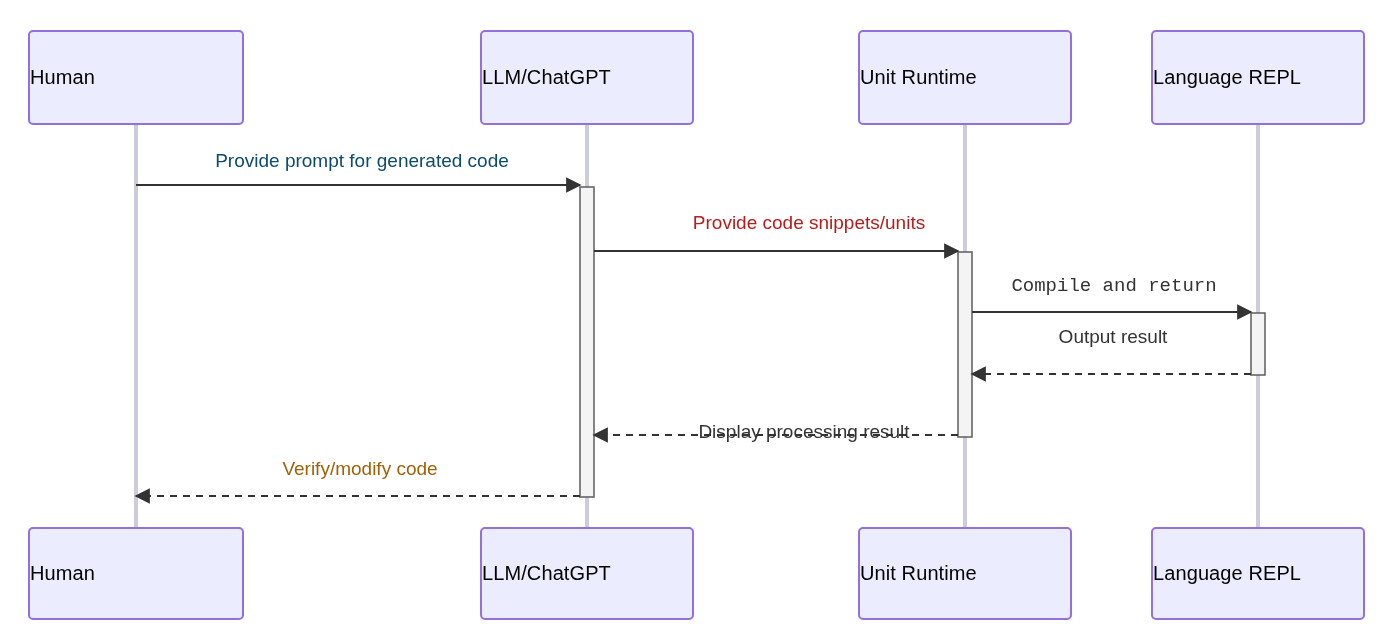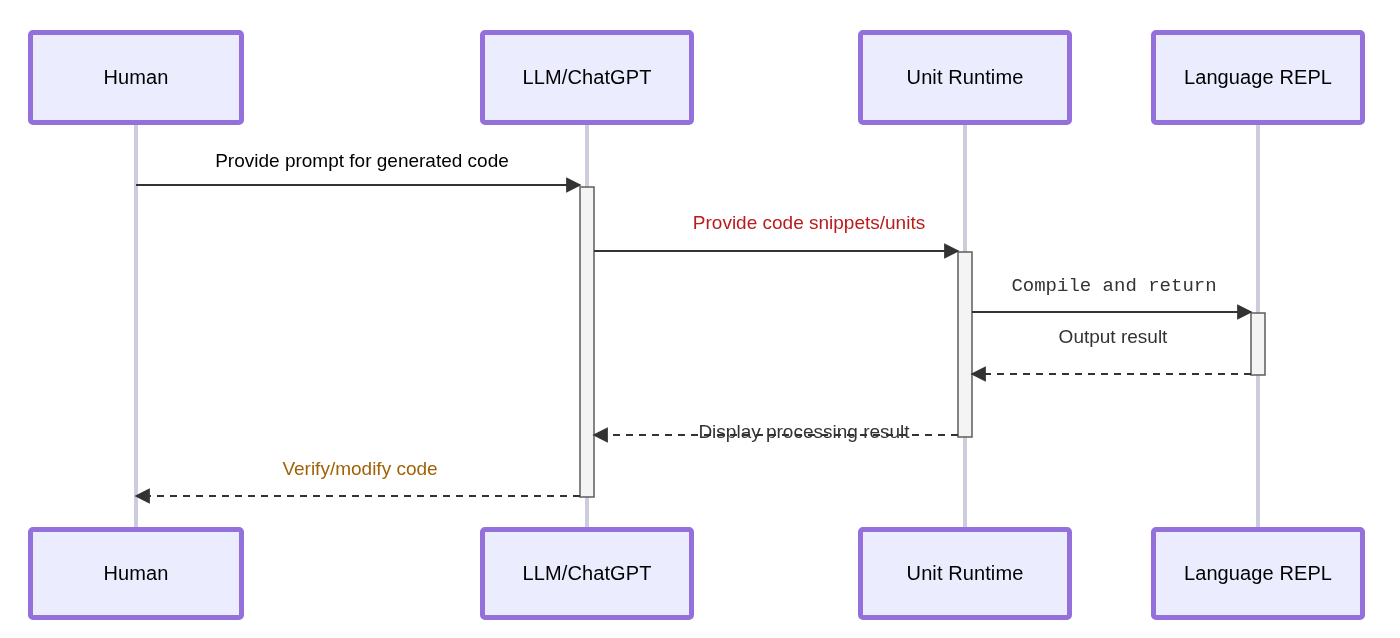--- a/index.html
+++ b/index.html
@@ -12,25 +12,24 @@
   #diagram-root {
     position: relative;
     width: 1400px; height: 638px;
     background: #ffffff;
   }
   #seq-svg { position: absolute; top: 0; left: 0; }
 
   .participant-box {
     position: absolute;
     background: #ECECFF;
-    border: 5px solid #1d4ed8;
+    border: 2px solid #1d4ed8;
     border-radius: 5px;
     display: flex;
     align-items: center;
-    justify-content: center;
   }
   .participant-label {
     font-size: 20px;
     color: #000000;
     font-family: "Liberation Sans", sans-serif;
     white-space: nowrap;
     letter-spacing: 0.1px;
   }
   .msg-label {
     position: absolute;
@@ -109,21 +108,21 @@
         <span class="participant-label">LLM/ChatGPT</span>
       </div>
       <div class="participant-box" style="left: 858px; top: 527px; width: 214px; height: 93px; background: rgb(236, 236, 255); border-color: rgb(147, 112, 219);">
         <span class="participant-label">Unit Runtime</span>
       </div>
       <div class="participant-box" style="left: 1151px; top: 527px; width: 214px; height: 93px; background: rgb(236, 236, 255); border-color: rgb(147, 112, 219);">
         <span class="participant-label">Language REPL</span>
       </div>
     </div>
   <div id="message-labels">
-      <div class="msg-label" style="left: 362px; top: 150px; color: #000000;">Provide prompt for generated code</div>
+      <div class="msg-label" style="left: 362px; top: 150px; color: #0c4a6e;">Provide prompt for generated code</div>
       <div class="msg-label" style="left: 809px; top: 212px; color: #b91c1c;">Provide code snippets/units</div>
       <div class="msg-label" style="left: 1114px; top: 275px; color: rgb(51, 51, 51); font-family: Liberation Mono, monospace;">Compile and return</div>
       <div class="msg-label" style="left: 1113px; top: 326px; color: rgb(51, 51, 51);">Output result</div>
       <div class="msg-label" style="left: 776px; top: 421px; color: rgb(51, 51, 51); margin-left: 28px;">Display processing result</div>
       <div class="msg-label" style="left: 360px; top: 458px; color: #a16207;">Verify/modify code</div>
     </div>
 
 </div>
 
 </body></html>

